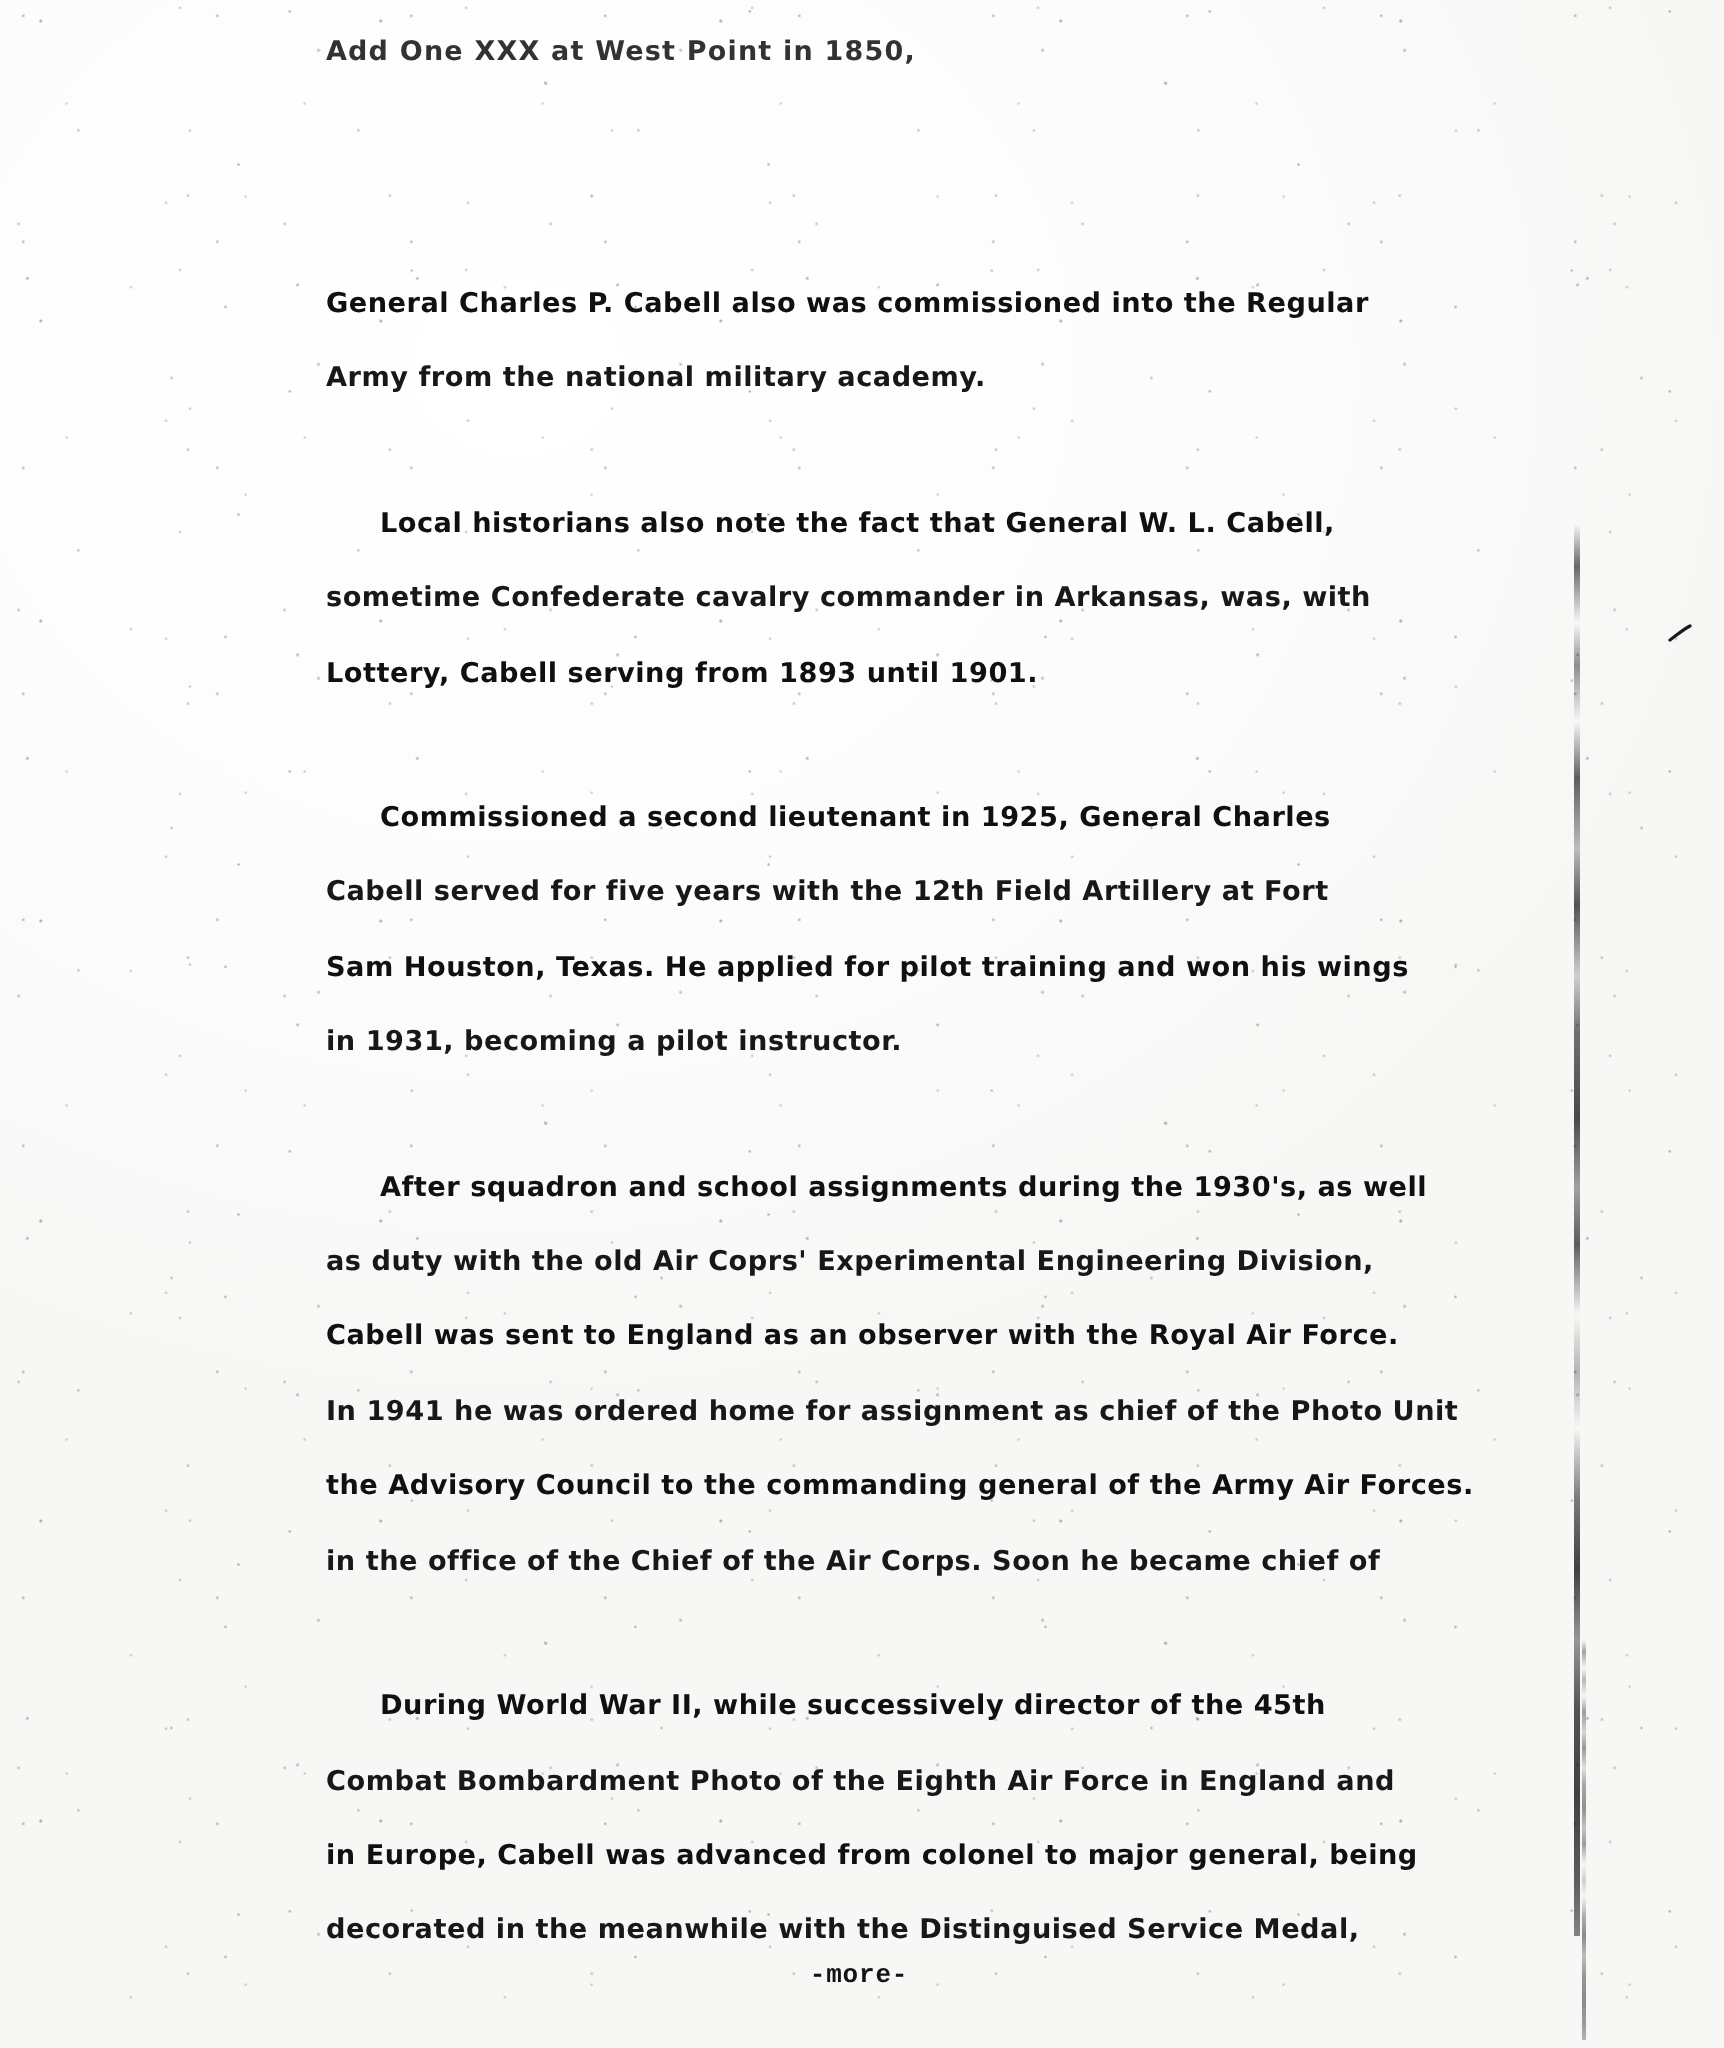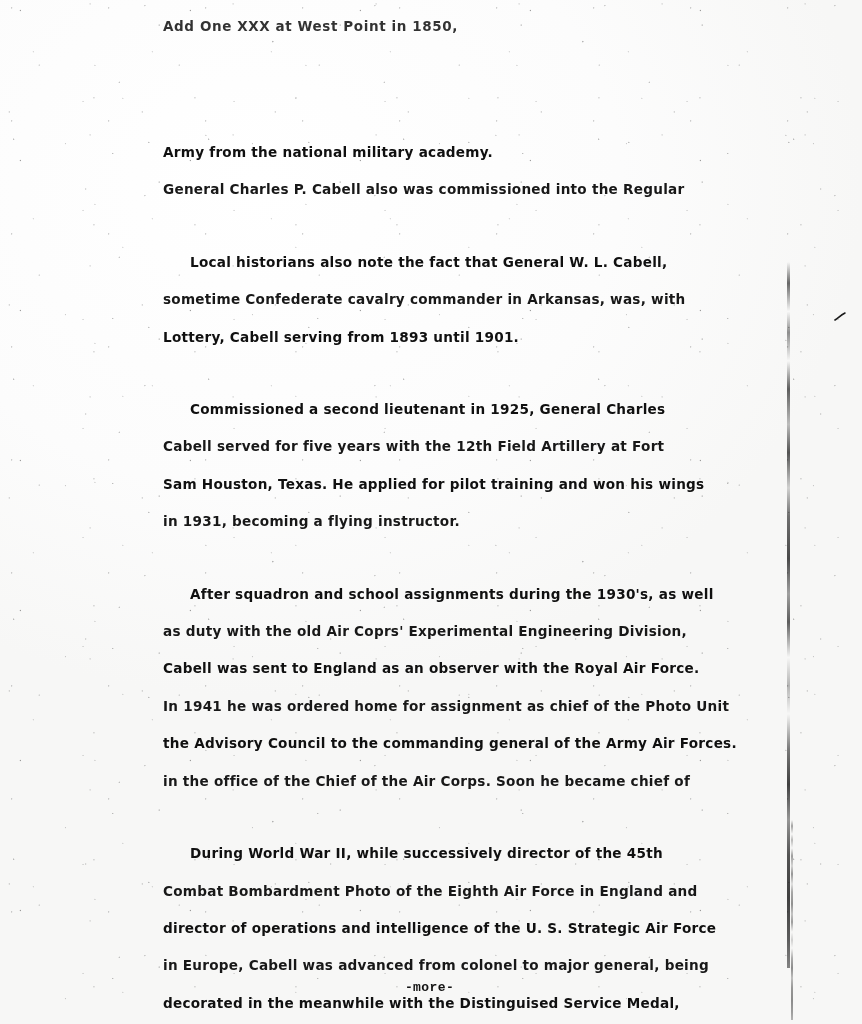--- a/index.html
+++ b/index.html
@@ -185,46 +185,45 @@
   <div class="paper-tone"></div>
   <div class="speckle"></div>
   <div class="speckle b"></div>
 
   <div class="doc-text">
 
     <div class="header-line">Add One XXX at West Point in 1850,</div>
 
     <div class="body-block">
         <div class="para gap-small">
+          <span class="line">General Charles P. Cabell also was commissioned into the Regular</span>
           <span class="line">Army from the national military academy.</span>
-          <span class="line">General Charles P. Cabell also was commissioned into the Regular</span>
         </div>
         <div class="para gap-large">
           <span class="line indent">Local historians also note the fact that General W. L. Cabell,</span>
           <span class="line">sometime Confederate cavalry commander in Arkansas, was, with</span>
           <span class="line">Lottery, Cabell serving from 1893 until 1901.</span>
         </div>
         <div class="para gap-large">
           <span class="line indent">Commissioned a second lieutenant in 1925, General Charles</span>
           <span class="line">Cabell served for five years with the 12th Field Artillery at Fort</span>
           <span class="line">Sam Houston, Texas.  He applied for pilot training and won his wings</span>
-          <span class="line">in 1931, becoming a flying instructor.</span>
+          <span class="line">in 1931, becoming a pilot instructor.</span>
         </div>
         <div class="para gap-large">
           <span class="line indent">After squadron and school assignments during the 1930's, as well</span>
           <span class="line">as duty with the old Air Coprs' Experimental Engineering Division,</span>
           <span class="line">Cabell was sent to England as an observer  with the Royal Air Force.</span>
           <span class="line">In 1941 he was ordered home for assignment as chief of the Photo Unit</span>
           <span class="line">the Advisory Council to the commanding general of the Army Air Forces.</span>
           <span class="line">in the office of the Chief of the Air Corps.  Soon he became chief of</span>
         </div>
         <div class="para gap-large">
           <span class="line indent">During World War II, while successively director of the 45th</span>
           <span class="line">Combat Bombardment Photo of the Eighth Air Force in England and</span>
-          <span class="line">director of operations and intelligence of the U. S. Strategic Air Force</span>
           <span class="line">in Europe, Cabell was advanced from colonel to major general, being</span>
           <span class="line">decorated in the meanwhile with the Distinguised Service Medal,</span>
         </div>
       </div>
 
   </div>
 
   <div class="footer-more">-more-</div>
 
   <div class="edge-artifact"></div>

